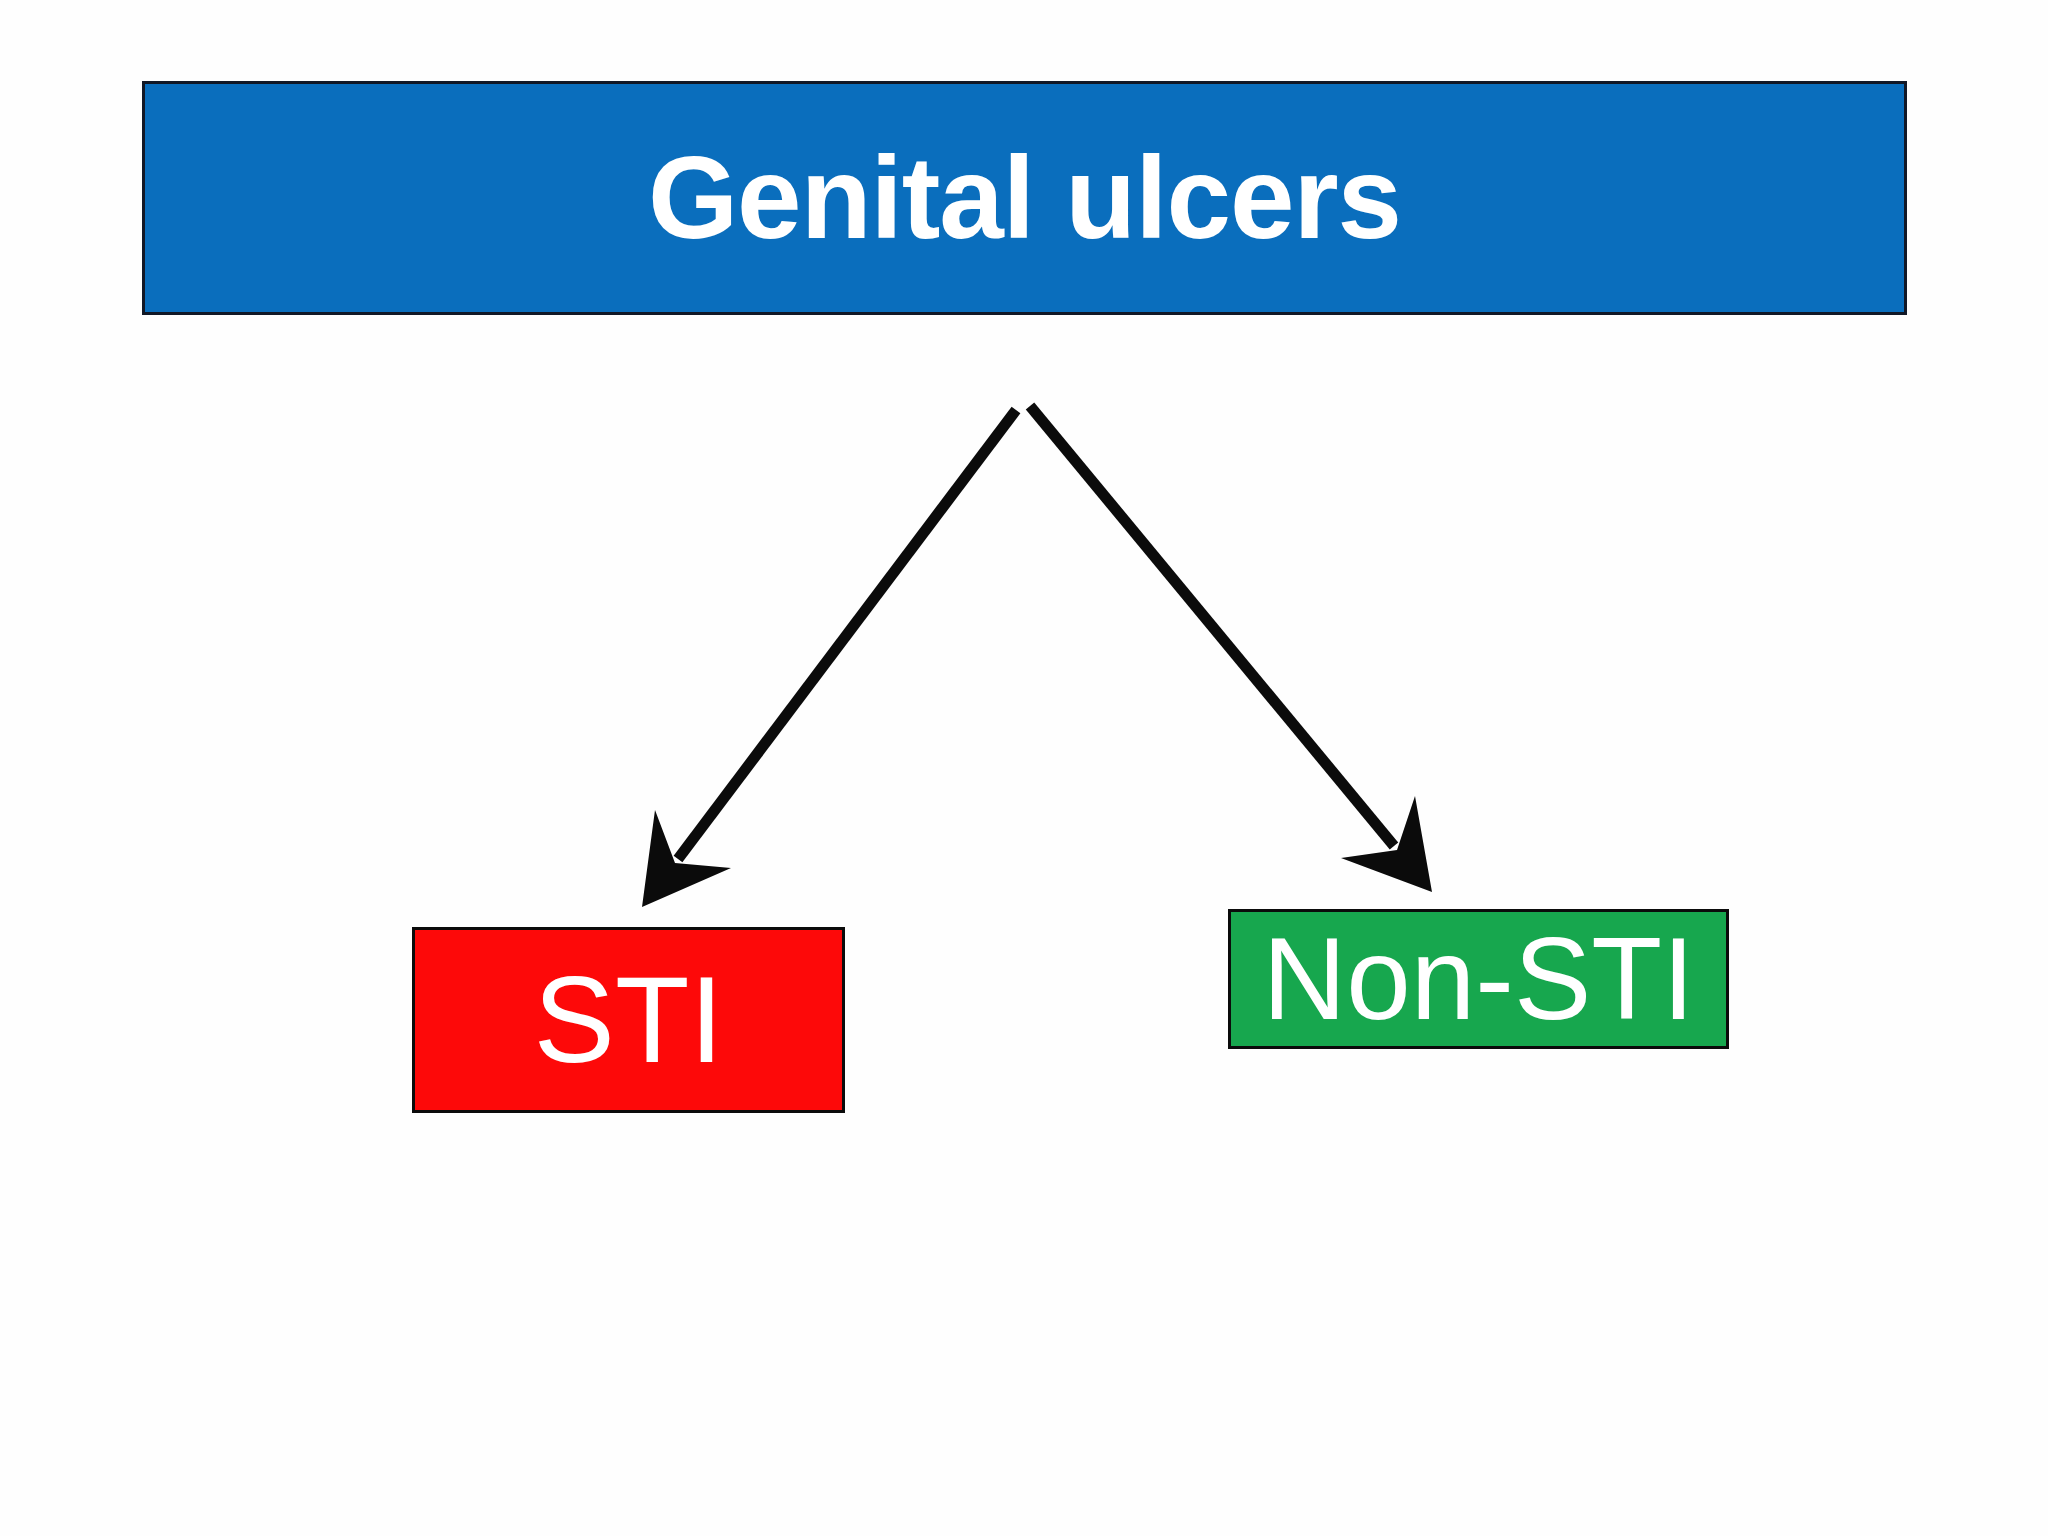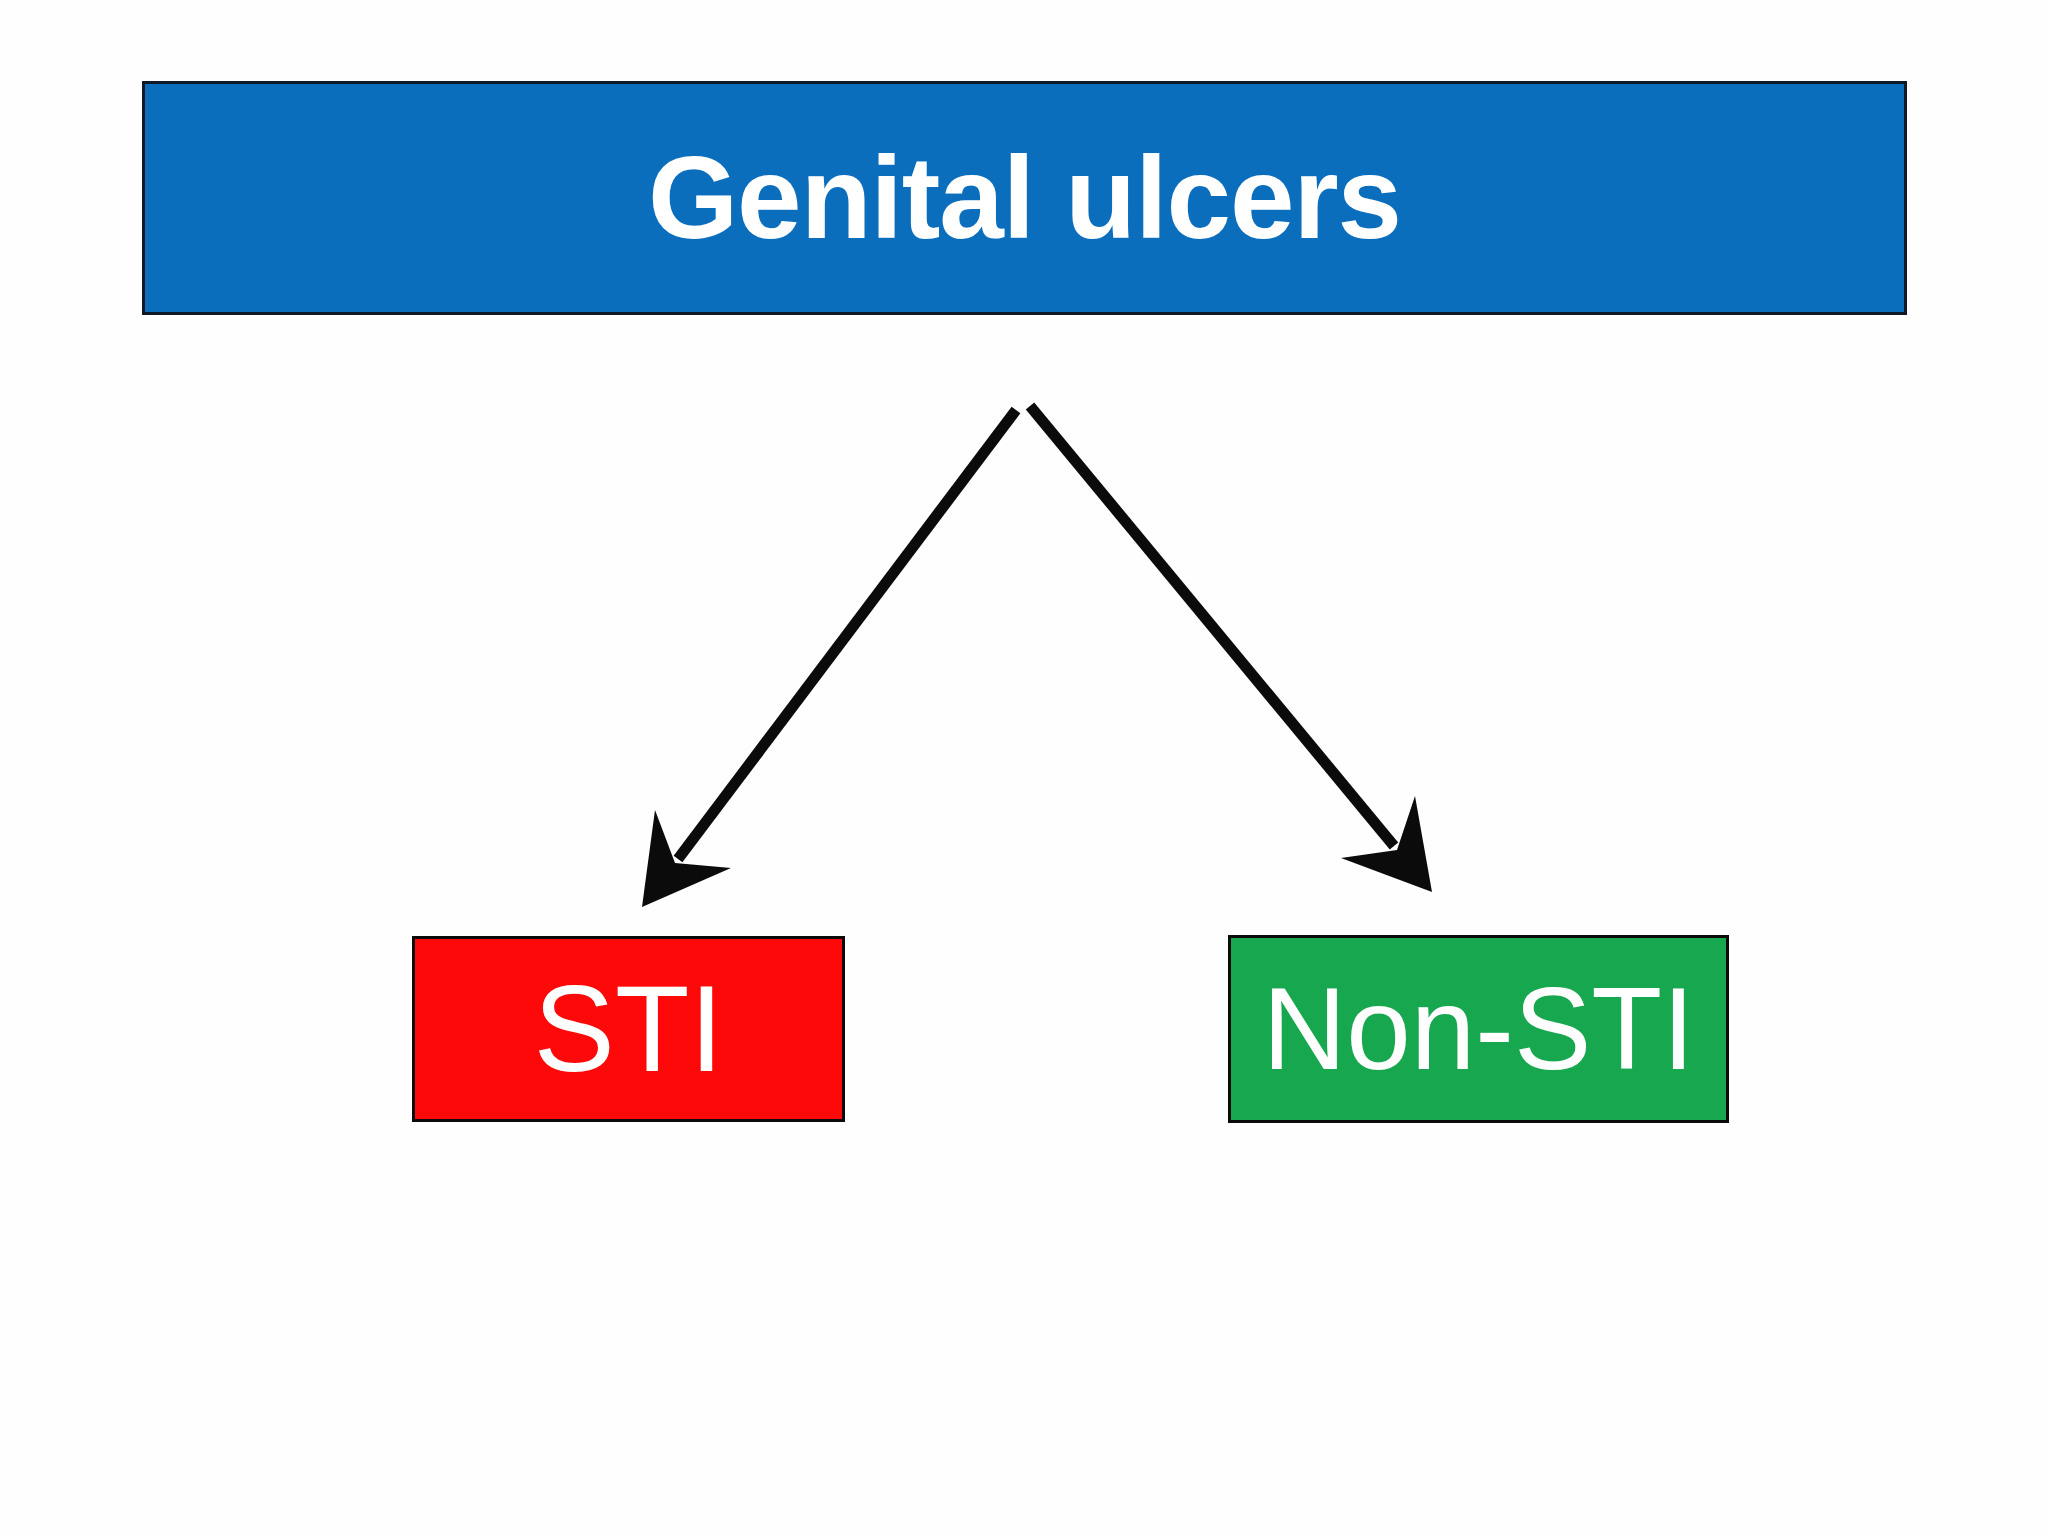--- a/index.html
+++ b/index.html
@@ -40,24 +40,23 @@
     top: 927px;
     width: 433px;
     height: 186px;
     font-size: 122px;
     font-weight: normal;
   }
   .node-nonsti {
     left: 1228px;
     top: 909px;
     width: 501px;
-    height: 188px;
+    height: 140px;
     font-size: 116px;
     font-weight: normal;
-    margin-top: 26px;
   }
   .arrows-layer {
     position: absolute;
     left: 0;
     top: 0;
     width: 2048px;
     height: 1536px;
     pointer-events: none;
   }
   .arrow-shaft {
@@ -83,21 +82,21 @@
     <g>
       <line class="arrow-shaft" x1="1016" y1="410" x2="678" y2="859"></line>
       <polygon class="arrow-head" points="642,907 655,810 675,863 731,868"></polygon>
     </g>
     <g>
       <line class="arrow-shaft" x1="1030" y1="406" x2="1394" y2="846"></line>
       <polygon class="arrow-head" points="1432,892 1415,796 1397,850 1341,858"></polygon>
     </g>
   </svg>
 
-  <div class="node node-sti" style="background: rgb(253, 9, 9); color: rgb(255, 255, 255); border-color: rgb(11, 11, 11); margin-top: 9px;">
+  <div class="node node-sti" style="background: rgb(253, 9, 9); color: rgb(255, 255, 255); border-color: rgb(11, 11, 11);">
     <span>STI</span>
   </div>
 
   <div class="node node-nonsti" style="background: rgb(23, 167, 78); color: rgb(255, 255, 255); border-color: rgb(11, 11, 11);">
     <span>Non-STI</span>
   </div>
 
 </div>
 
 </body></html>

